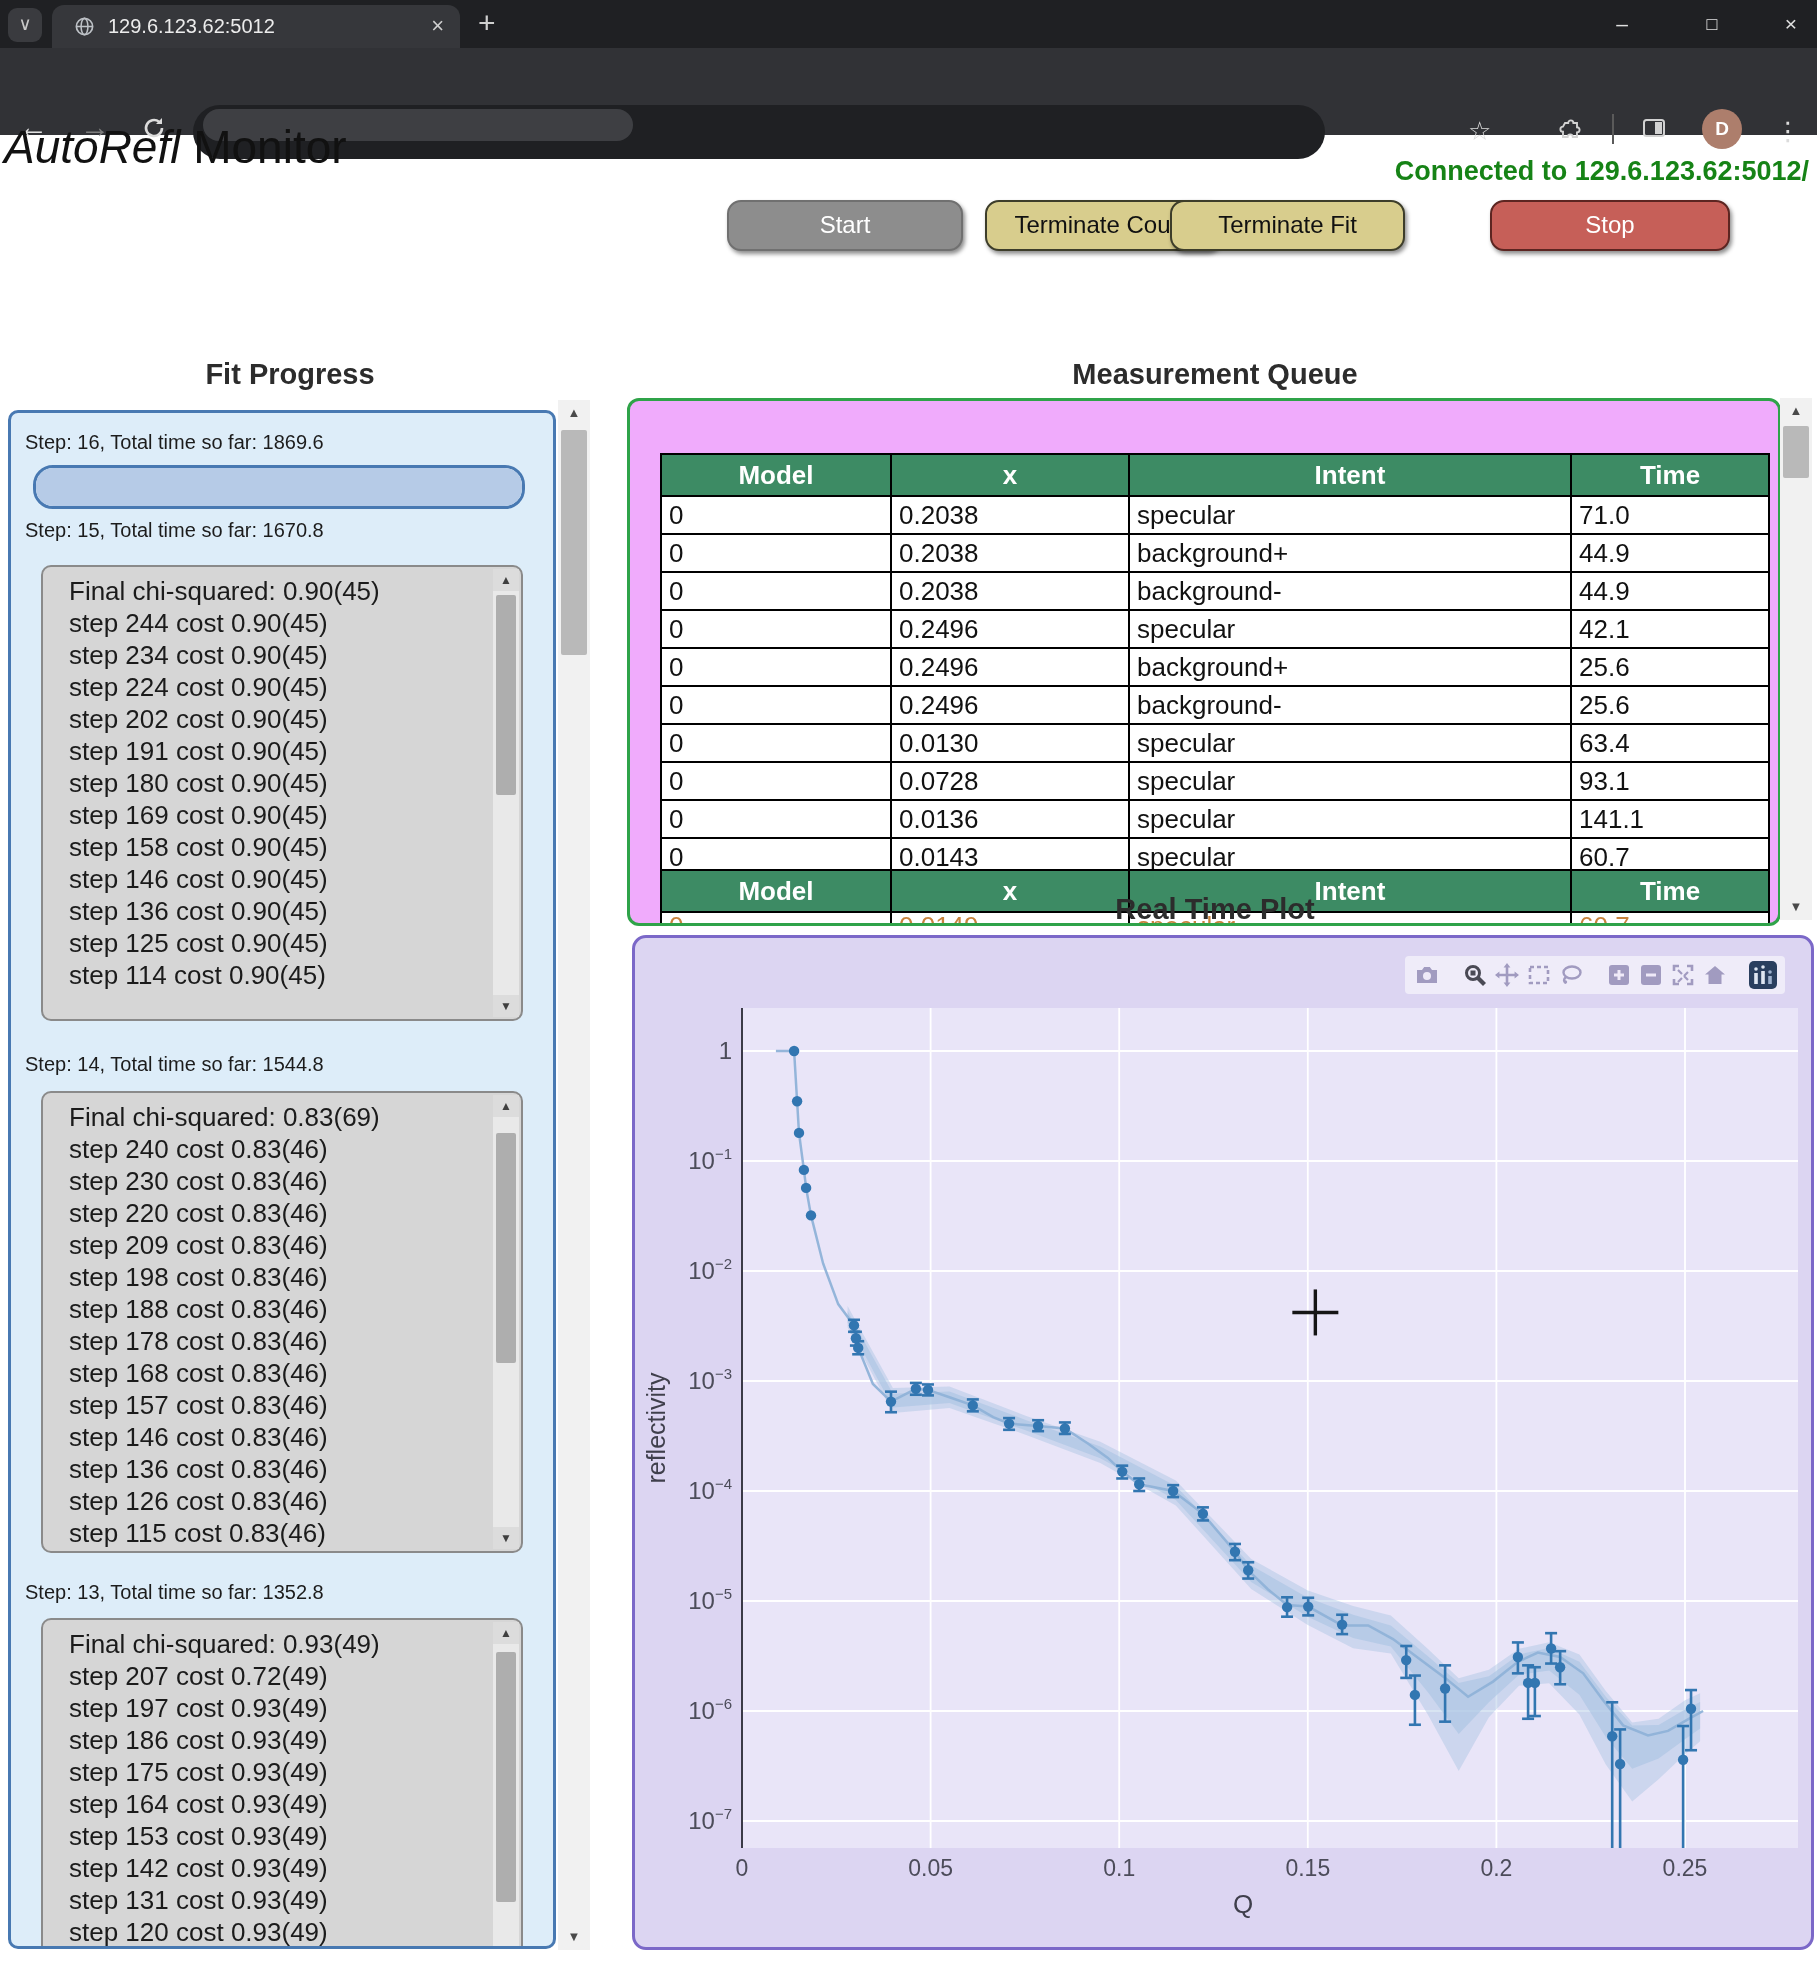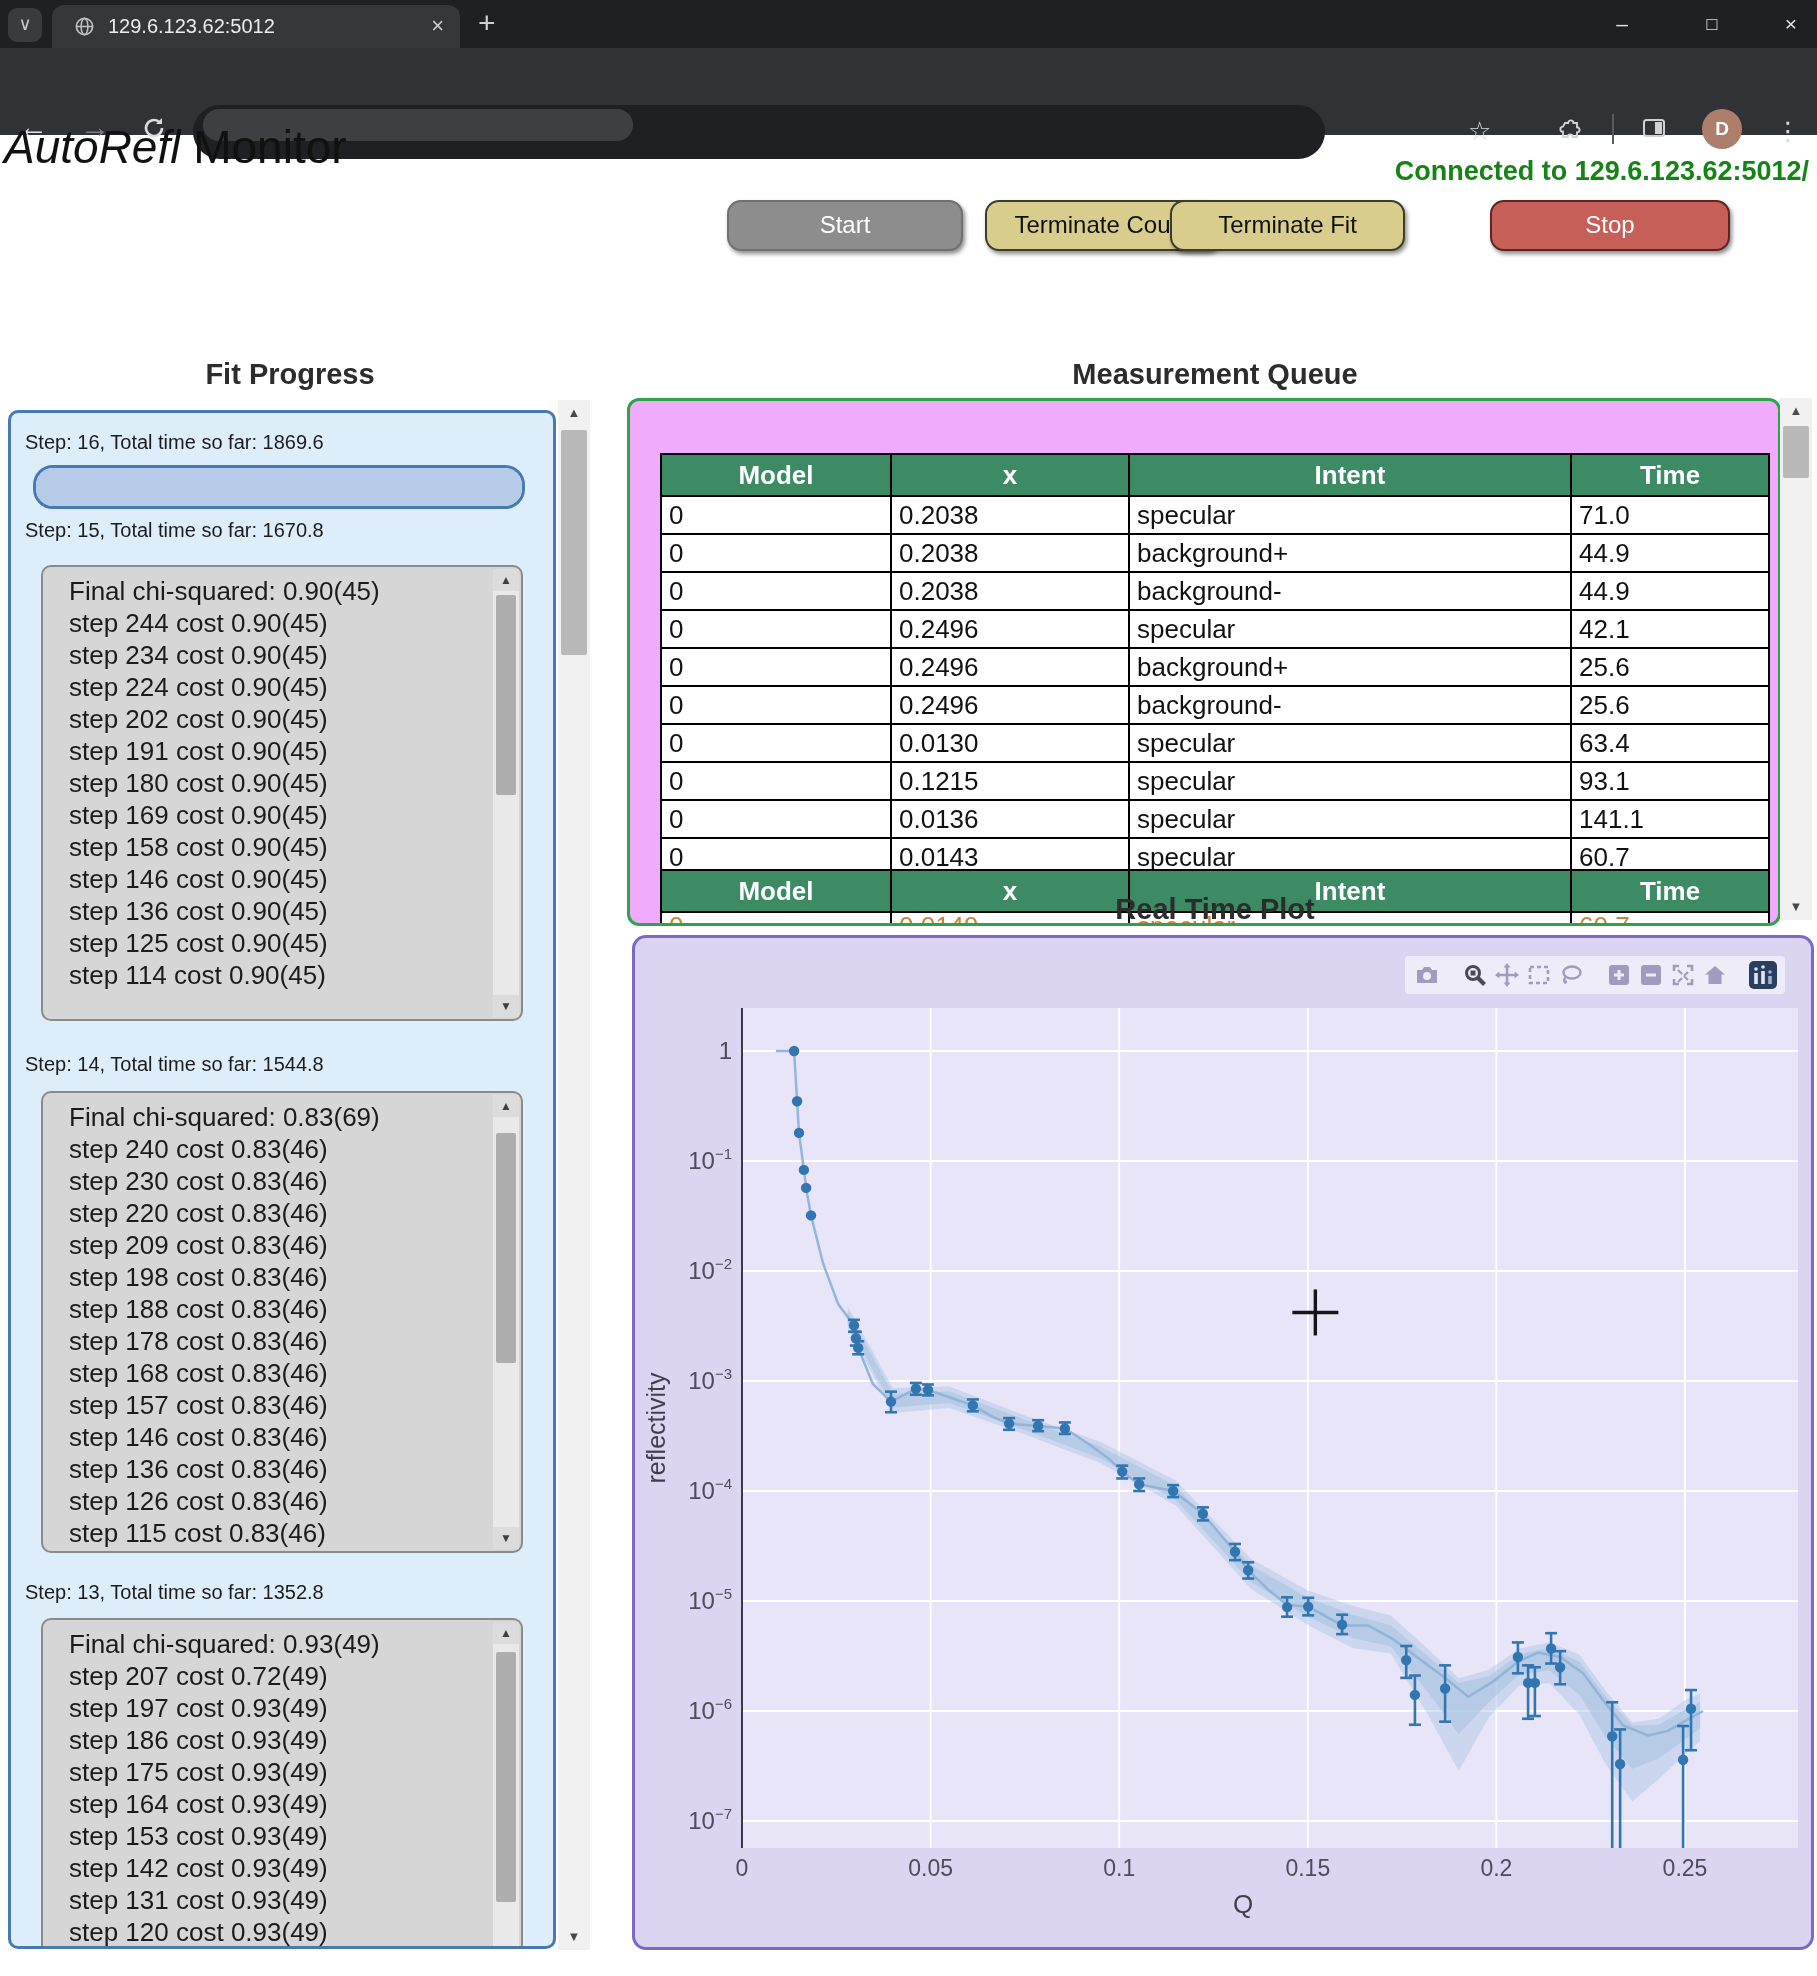--- a/index.html
+++ b/index.html
@@ -248,21 +248,21 @@
             <td>25.6</td>
           </tr>
           <tr>
             <td>0</td>
             <td>0.0130</td>
             <td>specular</td>
             <td>63.4</td>
           </tr>
           <tr>
             <td>0</td>
-            <td>0.1215</td>
+            <td>0.0728</td>
             <td>specular</td>
             <td>93.1</td>
           </tr>
           <tr>
             <td>0</td>
             <td>0.0136</td>
             <td>specular</td>
             <td>141.1</td>
           </tr>
           <tr>

